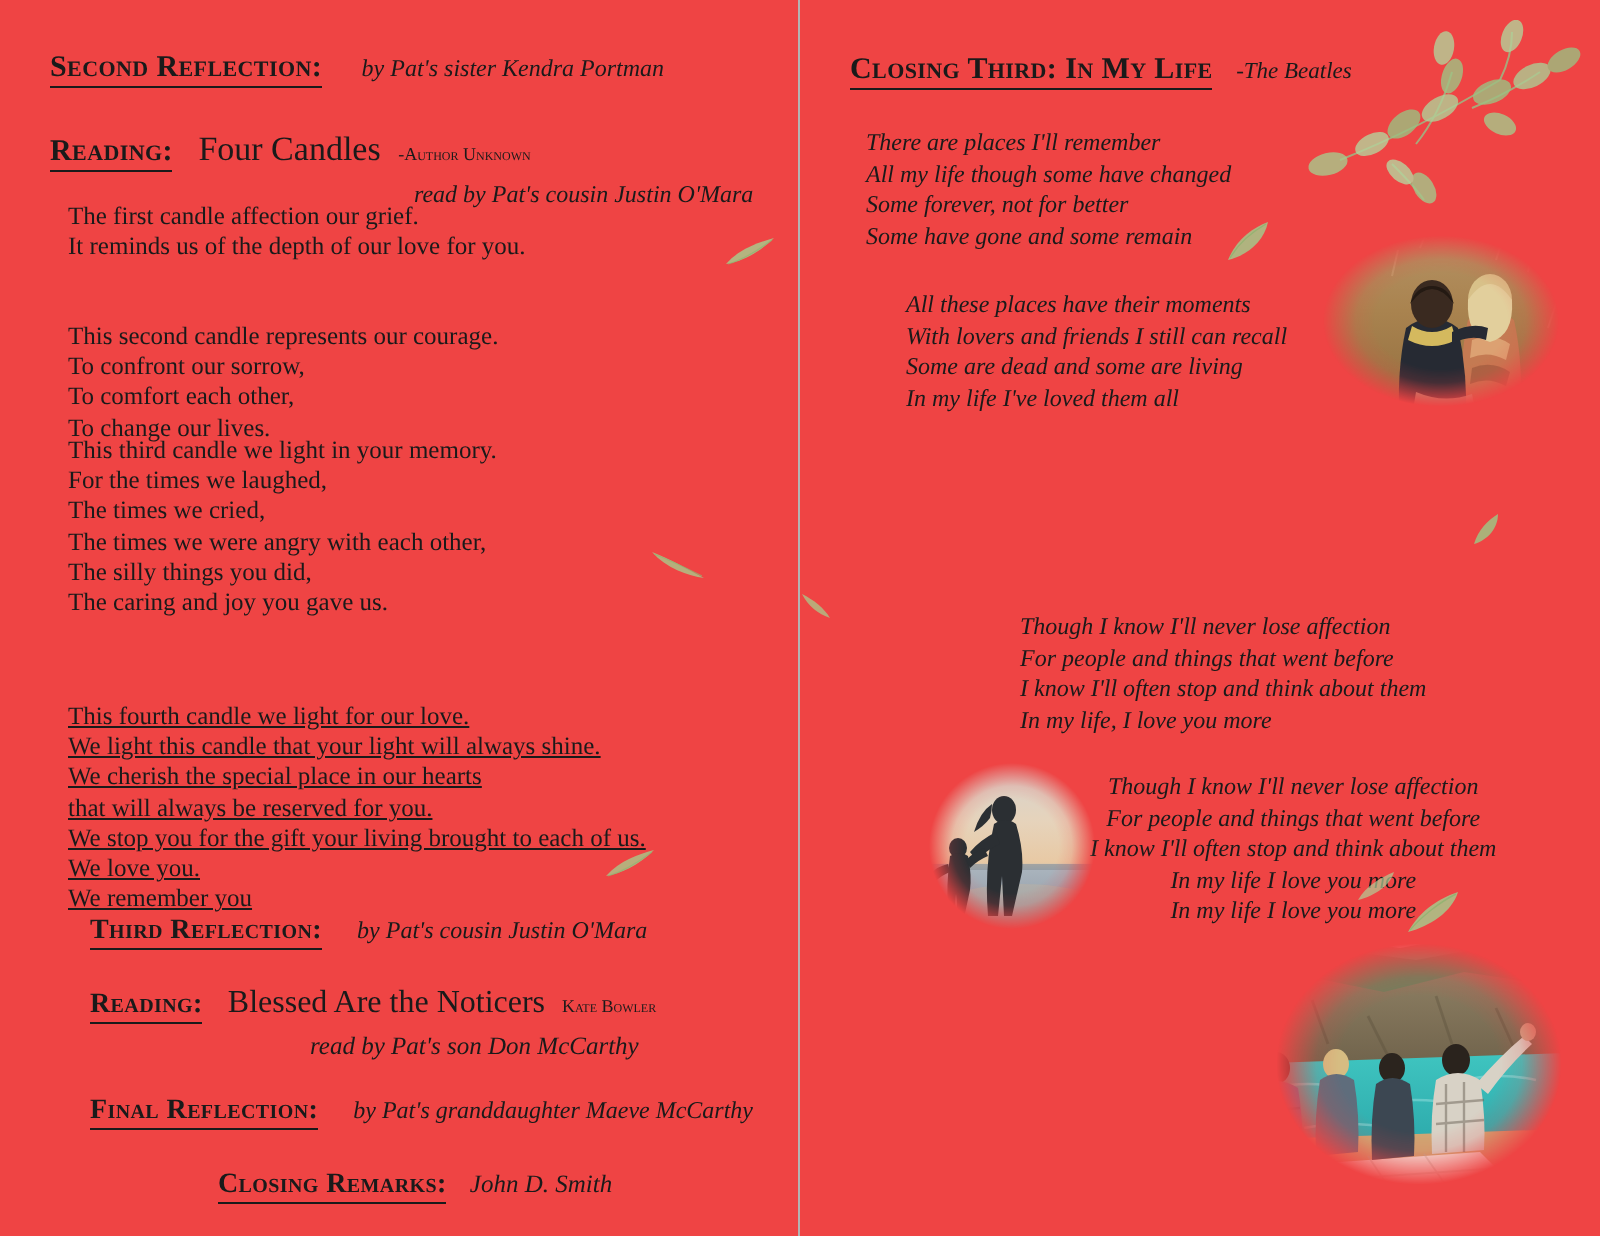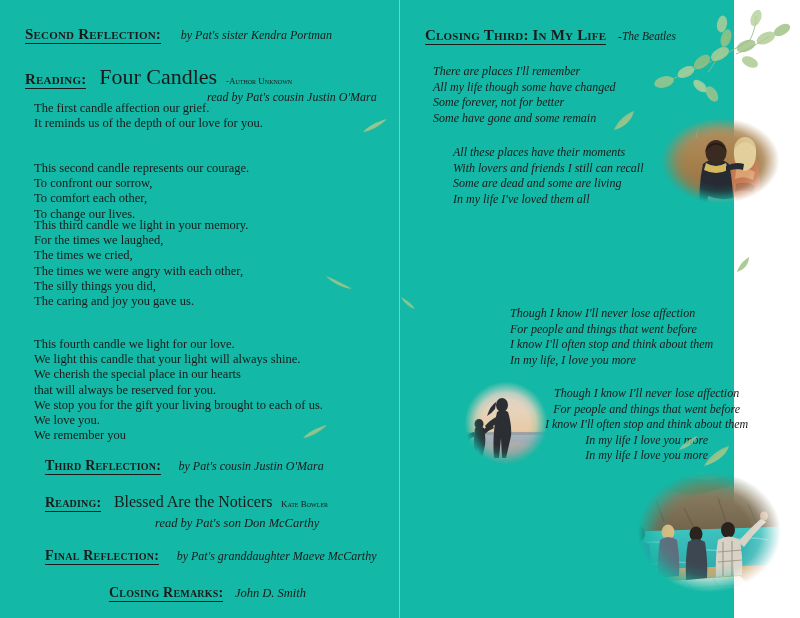--- a/index.html
+++ b/index.html
@@ -10,23 +10,23 @@
   body {
     width: 800px;
     height: 618px;
     font-family: "Liberation Serif", "DejaVu Serif", serif;
     color: #1a1a1a;
     overflow: hidden;
     position: relative;
   }
   .page {
     position: relative;
-    width: 734px;
+    width: 800px;
     height: 618px;
-    background: #14b8a6;
+    background: #ef4444;
   }
 
   
   .divider {
     position: absolute;
     left: 399px;
     top: 0;
     width: 1px;
     height: 618px;
     background: #b3b3b3;
@@ -123,21 +123,21 @@
 
   <div class="col col-left">
 
     <div class="heading-row" style="left:25px; top:27px; font-size:15px;">
       <span class="hd">Second Reflection:</span>
       <span class="attrib" style="font-size:12px; margin-left:16px;">by Pat's sister Kendra Portman</span>
     </div>
 
     <div class="heading-row" style="left:25px; top:66px; font-size:15px;">
       <span class="hd">Reading:</span>
-      <span class="title-plain" style="font-size:22px; margin-left:9px;">Four Candles</span>
+      <span class="title-plain" style="font-size:17px; margin-left:9px;">Four Candles</span>
       <span class="tiny-caps" style="margin-left:5px;">-Author Unknown</span>
     </div>
     <div class="readby" style="left:207px; top:91px; font-size:12px;">read by Pat's cousin Justin O'Mara</div>
 
     <div class="verse" style="left:34px; top:101px;">
       <div>The first candle affection our grief.</div>
       <div>It reminds us of the depth of our love for you.</div>
     </div>
 
     <div class="verse" style="left:34px; top:161px;">
@@ -149,21 +149,21 @@
 
     <div class="verse" style="left:34px; top:218px;">
       <div>This third candle we light in your memory.</div>
       <div>For the times we laughed,</div>
       <div>The times we cried,</div>
       <div>The times we were angry with each other,</div>
       <div>The silly things you did,</div>
       <div>The caring and joy you gave us.</div>
     </div>
 
-    <div class="verse" style="left:34px; top:337px;">
+    <div class="verse" style="left:34px; top:351px;text-decoration:underline;">
       <div>This fourth candle we light for our love.</div>
       <div>We light this candle that your light will always shine.</div>
       <div>We cherish the special place in our hearts</div>
       <div>that will always be reserved for you.</div>
       <div>We stop you for the gift your living brought to each of us.</div>
       <div>We love you.</div>
       <div>We remember you</div>
     </div>
 
     <div class="heading-row" style="left:45px; top:459px; font-size:14px;">

